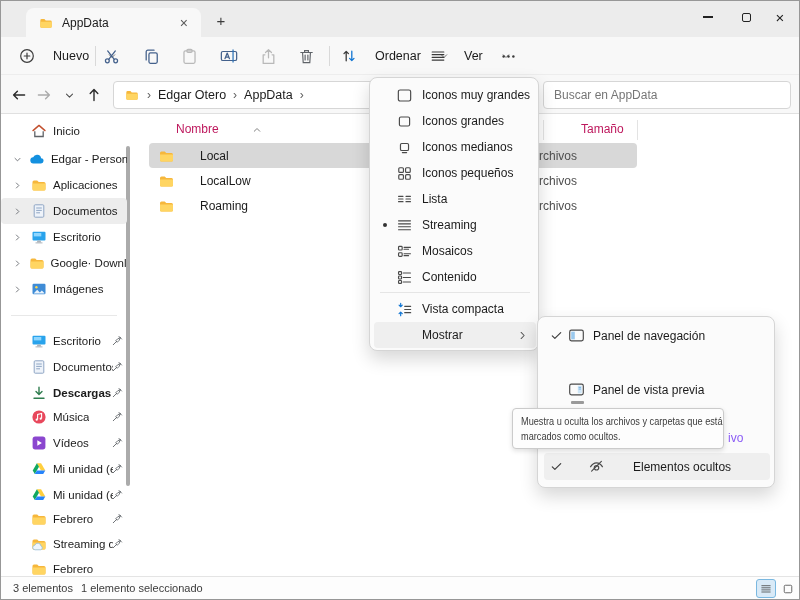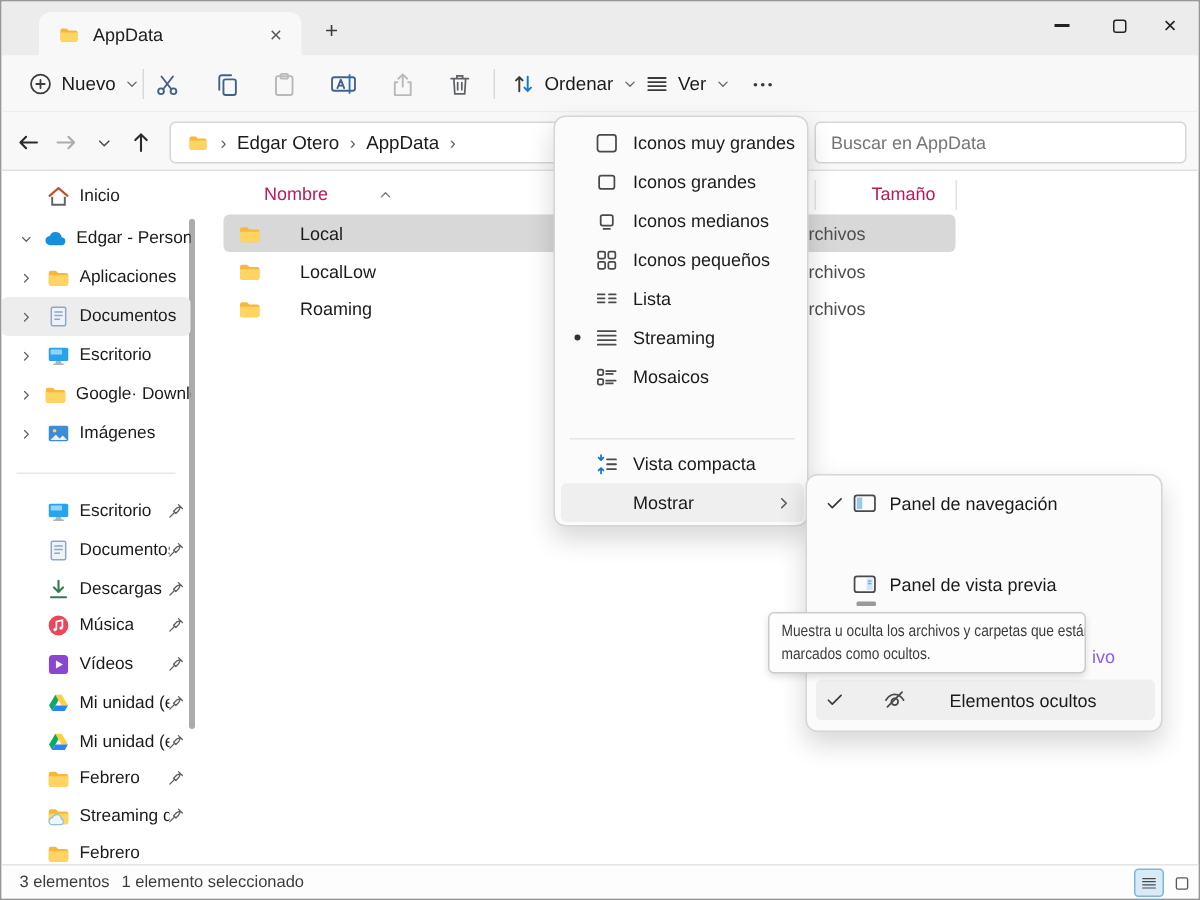--- a/index.html
+++ b/index.html
@@ -15,21 +15,21 @@
   .tab-title { margin-left: 8px; flex: 1; font-size: 12px; color: #202020; }
   .tab-close { color: #5a5a5a; font-size: 14px; line-height: 1; padding: 0 3px; }
   .newtab { position: absolute; left: 210px; top: 9px; width: 20px; height: 20px; display: flex; align-items: center; justify-content: center; font-size: 15px; color: #3c3c3c; }
   .winctl { position: absolute; top: 0; width: 38px; height: 32px; display: flex; align-items: center; justify-content: center; }
   .glyph-min { width: 10px; height: 1.4px; background: #222; }
   .glyph-max { width: 9px; height: 9px; border: 1.3px solid #222; border-radius: 2px; }
   .glyph-close { font-size: 15px; color: #222; }
 
   
   .toolbar { position: absolute; left: 0; top: 36px; width: 100%; height: 38px; background: #f8f8f8; border-bottom: 1px solid #ededed; }
-  .tbtn { position: absolute; top: 5px; height: 28px; display: flex; align-items: center; gap: 6px; padding: 0 8px; border-radius: 4px; font-size: 12.5px; color: #1b1b1b; }
+  .tbtn { position: absolute; top: 5px; height: 28px; display: flex; align-items: center; gap: 18px; padding: 0 8px; border-radius: 4px; font-size: 12.5px; color: #1b1b1b; }
   .tibtn { position: absolute; top: 5px; width: 34px; height: 28px; display: flex; align-items: center; justify-content: center; border-radius: 4px; }
   .tsep { position: absolute; top: 9px; width: 1px; height: 20px; background: #d9d9d9; }
   .chev-sm { width: 10px; height: 10px; color: #6a6a6a; }
 
   
   .addressrow { position: absolute; left: 0; top: 74px; width: 100%; height: 39px; background: #f8f8f8; border-bottom: 1px solid #e0e0e0; }
   .navbtn { position: absolute; top: 8px; width: 24px; height: 24px; display: flex; align-items: center; justify-content: center; border-radius: 4px; }
   .addrbox { position: absolute; left: 112px; top: 6px; width: 422px; height: 28px; background: #fff; border: 1px solid #d6d6d6; border-radius: 4px; display: flex; align-items: center; padding: 0 10px; gap: 7px; font-size: 12.5px; }
   .crumb { color: #1b1b1b; }
   .csep { color: #5f5f5f; font-size: 12px; }
@@ -400,21 +400,21 @@
           </svg>
         </span>
         <span class="slabel" style="max-width: 60px;">Documentos</span>
         <span class="ico pin" style="width: 12px; height: 12px;">
           <svg viewBox="0 0 16 16" fill="none" stroke="#5f6368" stroke-width="1.2" stroke-linecap="round" stroke-linejoin="round">
             <path d="M10.6 1.9l3.5 3.5M12.2 3.6 8.9 5.1 6.3 7.7l2 2 2.6-2.6 1.5-3.3z"></path>
             <path d="M7.3 8.7 3 13"></path>
           </svg>
         </span>
       </div>
-      <div class="side-item" style="top: 266px;">
+      <div class="side-item" style="top: 266px; font-weight: bold;">
         <span class="exp"></span>
         <span class="ico sicon" style="width: 16px; height: 16px;">
           <svg viewBox="0 0 16 16" fill="none" stroke="#2f7d4f" stroke-width="1.4" stroke-linecap="round" stroke-linejoin="round">
             <path d="M8 2.2v7.2M5 6.6 8 9.6l3-3"></path>
             <path d="M3 13.2h10"></path>
           </svg>
         </span>
         <span class="slabel" style="max-width: 60px;">Descargas</span>
         <span class="ico pin" style="width: 12px; height: 12px;">
           <svg viewBox="0 0 16 16" fill="none" stroke="#5f6368" stroke-width="1.2" stroke-linecap="round" stroke-linejoin="round">
@@ -664,20 +664,34 @@
         <span class="ico mico" style="width: 17px; height: 17px;">
           <svg viewBox="0 0 16 16" fill="none" stroke="#4a4a4a" stroke-width="1.1" stroke-linecap="round">
             <rect x="2.4" y="3.2" width="3.4" height="3.4" rx=".8"></rect>
             <path d="M7.6 4.1h6M7.6 5.9h4.2"></path>
             <rect x="2.4" y="9.2" width="3.4" height="3.4" rx=".8"></rect>
             <path d="M7.6 10.1h6M7.6 11.9h4.2"></path>
           </svg>
         </span>
         <span class="mlabel">Mosaicos</span>
       </div>
+      <div class="menu-item" style="top: 186px;">
+        <span class="mark"></span>
+        <span class="ico mico" style="width: 17px; height: 17px;">
+          <svg viewBox="0 0 16 16" fill="none" stroke="#4a4a4a" stroke-width="1.1" stroke-linecap="round">
+            <rect x="2.4" y="2.4" width="2.8" height="2.8" rx=".7"></rect>
+            <path d="M6.8 3.8h6.8"></path>
+            <rect x="2.4" y="6.6" width="2.8" height="2.8" rx=".7"></rect>
+            <path d="M6.8 8h6.8"></path>
+            <rect x="2.4" y="10.8" width="2.8" height="2.8" rx=".7"></rect>
+            <path d="M6.8 12.2h6.8"></path>
+          </svg>
+        </span>
+        <span class="mlabel">Contenido</span>
+      </div>
       <div class="menu-item" style="top: 218px;">
         <span class="mark"></span>
         <span class="ico mico" style="width: 17px; height: 17px;">
           <svg viewBox="0 0 16 16" fill="none" stroke="#4a4a4a" stroke-width="1.1" stroke-linecap="round" stroke-linejoin="round">
             <path d="M4.4 2.2v3M2.9 3.9l1.5 1.5 1.5-1.5" stroke="#1276d3"></path>
             <path d="M4.4 13.8v-3M2.9 11.9l1.5-1.5 1.5 1.5" stroke="#1276d3"></path>
             <path d="M8.2 5h5.6M8.2 8h5.6M8.2 11h5.6"></path>
           </svg>
         </span>
         <span class="mlabel">Vista compacta</span>

